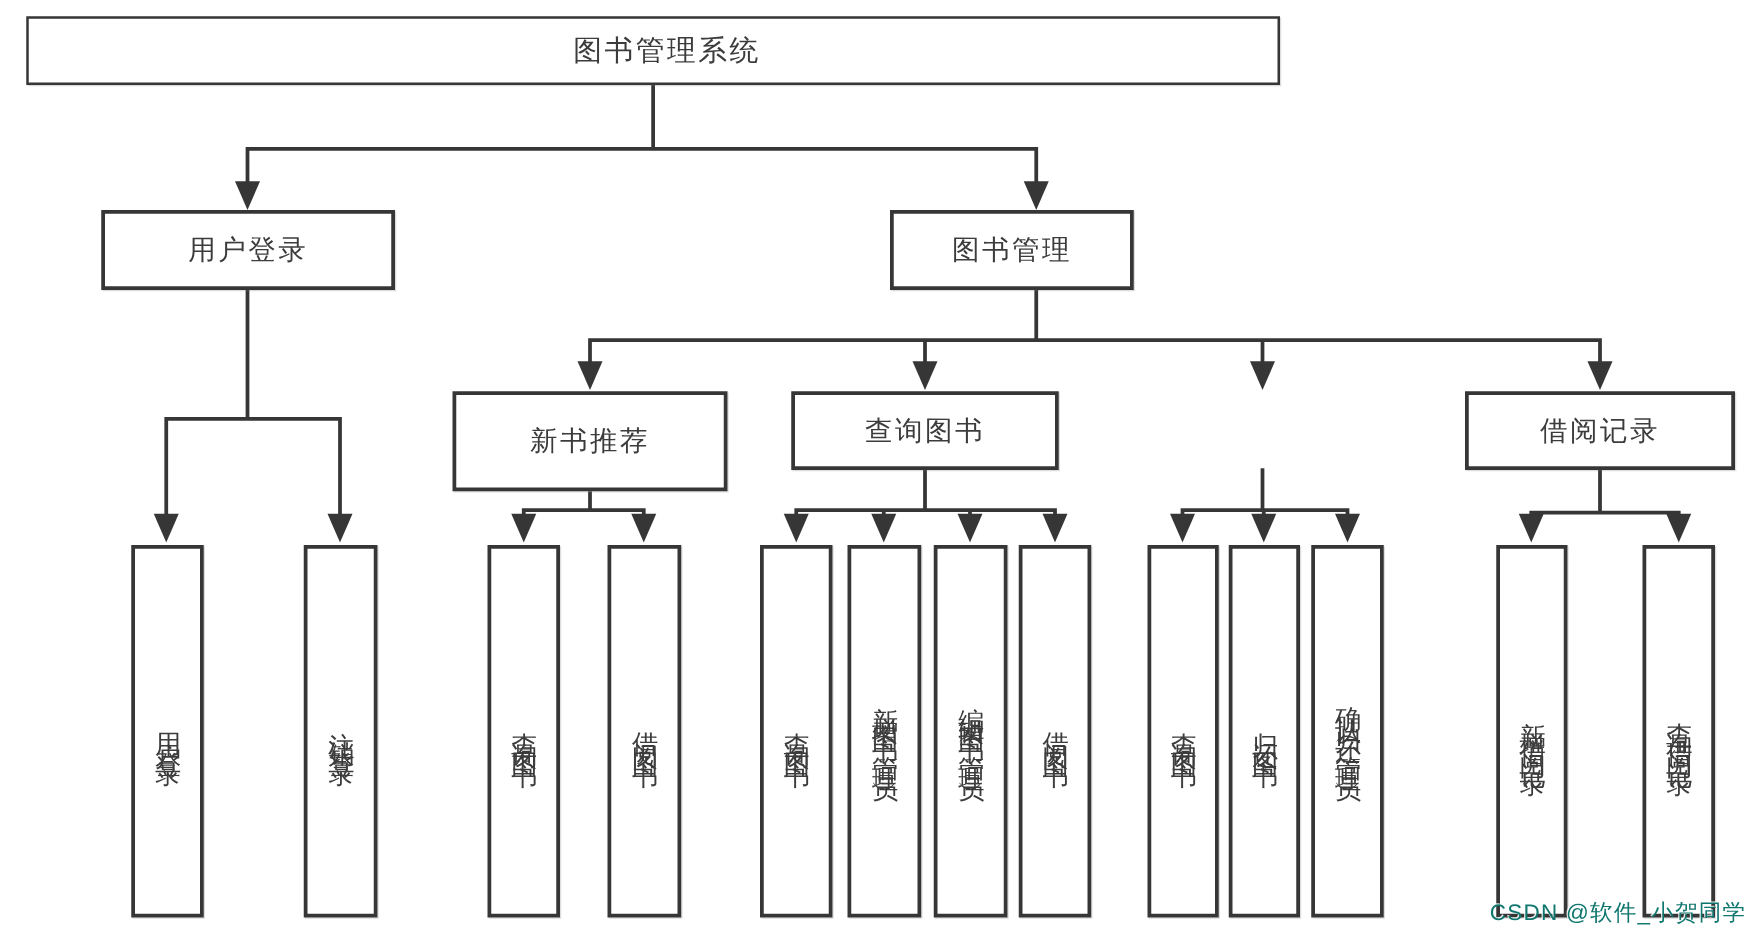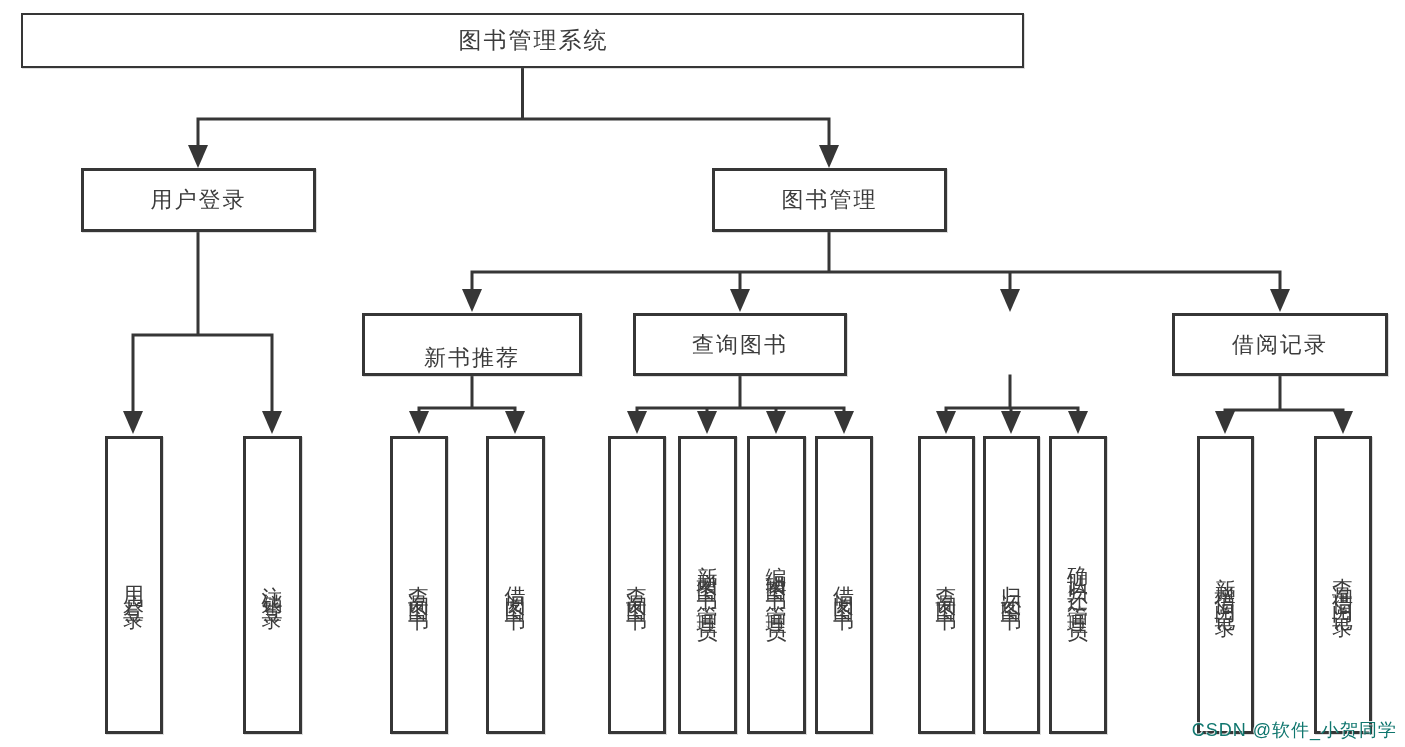--- a/index.html
+++ b/index.html
@@ -106,25 +106,25 @@
     </g>
   </svg>
 
   <div class="box root" style="left:21px; top:13px; width:1003px; height:55px;">
     <span class="hlabel">图书管理系统</span>
   </div>
 
   <div class="box" style="left:81px; top:168px; width:235px; height:64px;">
     <span class="hlabel">用户登录</span>
   </div>
-  <div class="box" style="left:712px; top:168px; width:235px; height:64px;">
+  <div class="box" style="left:712px; top:168px; width:195px; height:64px;">
     <span class="hlabel">图书管理</span>
   </div>
 
-  <div class="box" style="left:362px; top:313px; width:220px; height:63px;align-items:flex-end;">
+  <div class="box" style="left:362px; top:313px; width:220px; height:80px;">
     <span class="hlabel">新书推荐</span>
   </div>
   <div class="box" style="left:633px; top:313px; width:214px; height:63px;">
     <span class="hlabel">查询图书</span>
   </div>
   <div class="box" style="left:1172px; top:313px; width:216px; height:63px;">
     <span class="hlabel">借阅记录</span>
   </div>
 
   <div class="box" style="left:105px; top:436px; width:58px; height:298px;">

